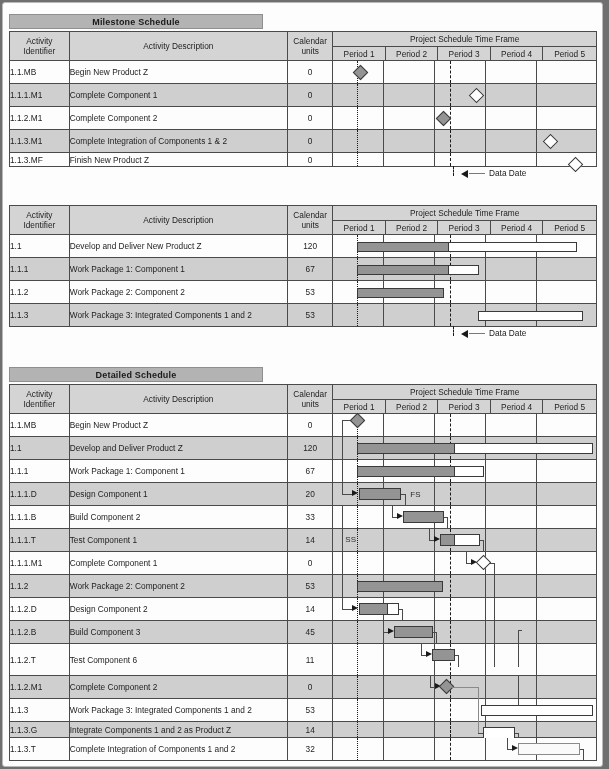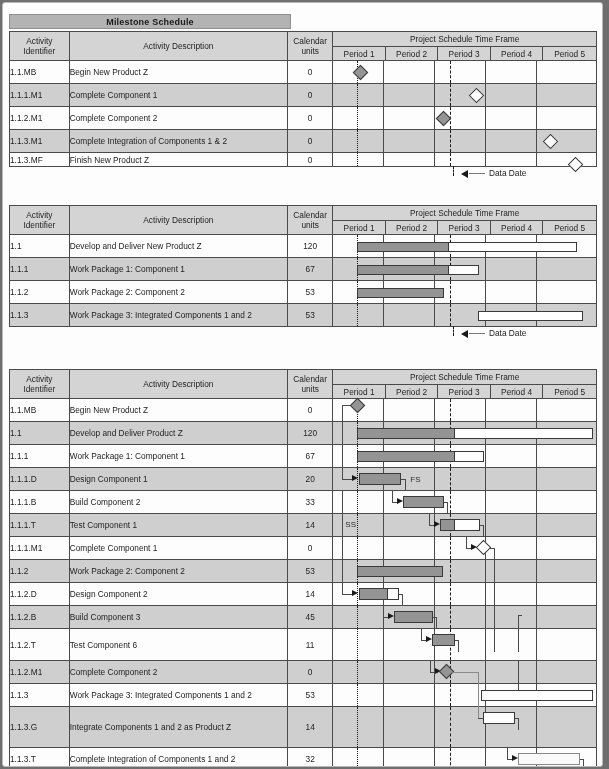--- a/index.html
+++ b/index.html
@@ -4,21 +4,21 @@
 <style>
   html,body{margin:0;padding:0;background:#6f6f6f;}
   body{width:609px;height:769px;overflow:hidden;
        font-family:"Liberation Sans","DejaVu Sans",sans-serif;}
   #page{position:absolute;left:2px;top:2px;width:601px;height:765px;
         background:#fdfdfd;border:1px solid #b9b9b9;border-radius:3px;
         box-sizing:border-box;overflow:hidden;}
 
   .section{position:absolute;left:6px;width:588px;}
 
-  .sect-title{height:15px;width:282px;background:#b3b3b3;
+  .sect-title{height:15px;width:254px;background:#b3b3b3;
      border:1px solid #8f8f8f;box-sizing:border-box;
      font-size:9px;font-weight:bold;color:#1a1a1a;
      display:flex;align-items:center;justify-content:center;letter-spacing:.2px;}
 
   table.sched{border-collapse:collapse;width:588px;table-layout:fixed;
      font-size:8.3px;color:#1d1d1d;}
   table.sched td,table.sched th{border:1px solid #4a4a4a;padding:0;
      box-sizing:border-box;}
 
   .hdr{background:#d4d4d4;text-align:center;font-weight:normal;font-size:8.3px;
@@ -299,20 +299,21 @@
       </table>
     <div style="position:relative;height:16px;">
       <div class="ddline" style="left:444px;top:-1px;height:10px;"></div>
       <div class="arrowL" style="left:452px;top:3px;"></div>
       <div class="ddtick" style="left:460px;top:6px;width:16px;background:#7a7a7a;"></div>
       <div class="ddlabel" style="left:480px;top:1px;">Data Date</div>
     </div>
   </div>
 
   <div class="section" style="top:364px;">
+    <div class="sect-title">Detailed Schedule</div>
     <table class="sched" style="margin-top:2px;">
       <colgroup>
         <col style="width:58px">
           <col style="width:212px">
           <col style="width:44px">
         <col style="width:51px">
           <col style="width:51px">
           <col style="width:51px">
           <col style="width:51px">
           <col style="width:52px">
@@ -616,21 +617,21 @@
                 <div class="vline" style="left:203px"></div>
             <div class="ddline dotted" style="left:24px;top:0;bottom:0"></div>
             <div class="ddline" style="left:117px;top:0;bottom:0"></div>
             <div class="link v" style="left:145px;top:0;height:23px;background:#8a8a8a;"></div>
             <div class="bar open" style="left:148px;top:6px;width:112px;height:11px;"></div>
             <div class="link v" style="left:185px;top:0;height:6px;"></div>
           </div>
         </td>
       </tr>
 
-      <tr class="alt" style="height:41px">
+      <tr class="alt" style="height:16px">
         <td class="ident">1.1.3.G</td>
         <td class="desc ind2">Integrate Components 1 and 2 as Product Z</td>
         <td class="cal">14</td>
         <td class="gantt" colspan="5">
           <div class="gcanvas">
             <div class="vline" style="left:50px"></div>
                 <div class="vline" style="left:101px"></div>
             <div class="vline" style="left:152px"></div>
                 <div class="vline" style="left:203px"></div>
             <div class="ddline dotted" style="left:24px;top:0;bottom:0"></div>

